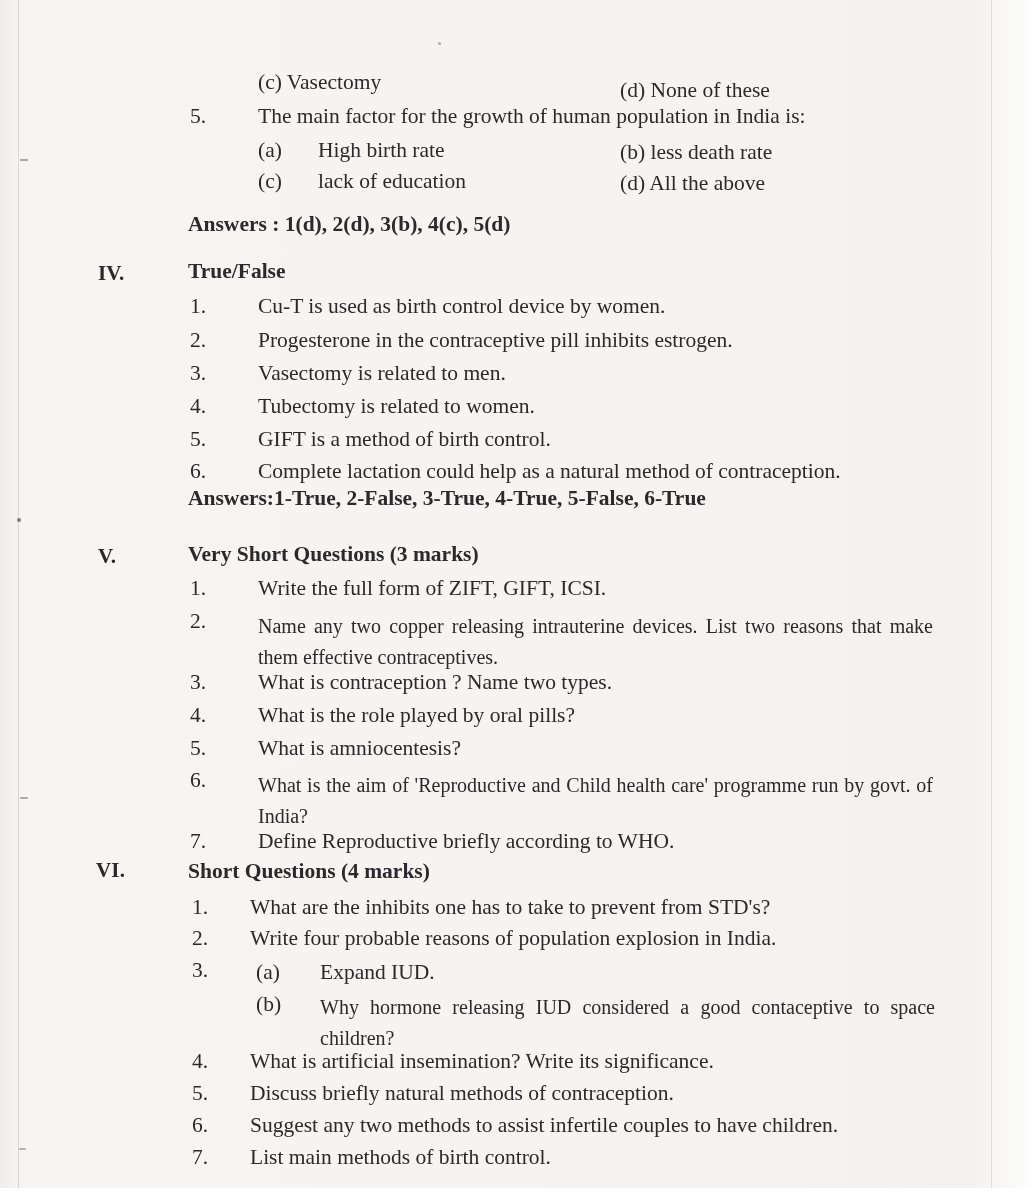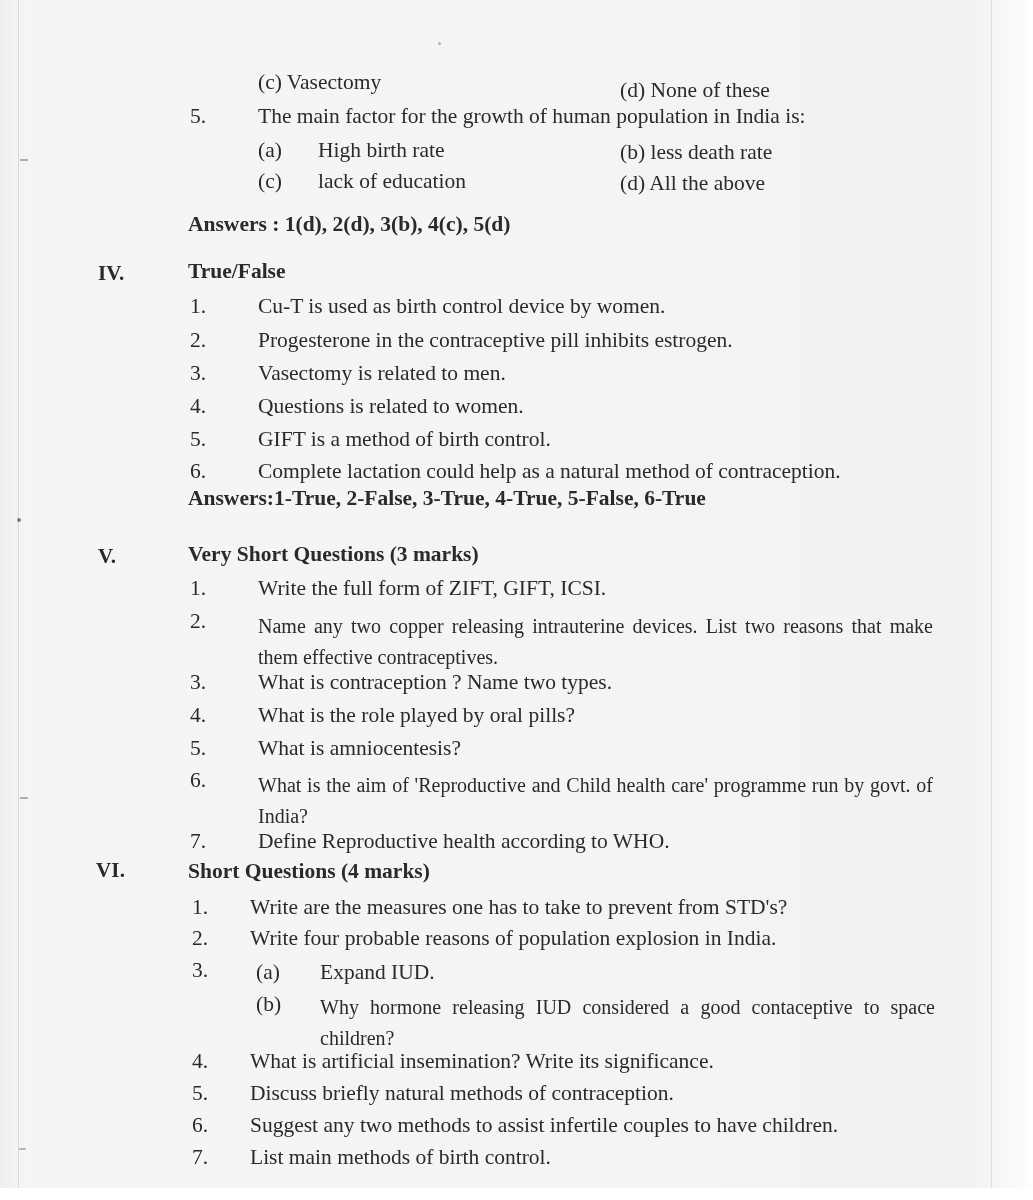--- a/index.html
+++ b/index.html
@@ -126,21 +126,21 @@
     <div class="num" style="left:190px; top:296px;">1.</div>
     <div class="line" style="left:258px; top:296px;">Cu-T is used as birth control device by women.</div>
 
     <div class="num" style="left:190px; top:330px;">2.</div>
     <div class="line" style="left:258px; top:330px;">Progesterone in the contraceptive pill inhibits estrogen.</div>
 
     <div class="num" style="left:190px; top:363px;">3.</div>
     <div class="line" style="left:258px; top:363px;">Vasectomy is related to men.</div>
 
     <div class="num" style="left:190px; top:396px;">4.</div>
-    <div class="line" style="left:258px; top:396px;">Questions is related to women.</div>
+    <div class="line" style="left:258px; top:396px;">Tubectomy is related to women.</div>
 
     <div class="num" style="left:190px; top:429px;">5.</div>
     <div class="line" style="left:258px; top:429px;">GIFT is a method of birth control.</div>
 
     <div class="num" style="left:190px; top:461px;">6.</div>
     <div class="line" style="left:258px; top:461px;">Complete lactation could help as a natural method of contraception.</div>
 
     <div class="line bold" style="left:188px; top:488px;">Answers:1-True, 2-False, 3-True, 4-True, 5-False, 6-True</div>
 
     <div class="roman" style="left:98px; top:544px;">V.</div>
@@ -158,27 +158,27 @@
     <div class="num" style="left:190px; top:705px;">4.</div>
     <div class="line" style="left:258px; top:705px;">What is the role played by oral pills?</div>
 
     <div class="num" style="left:190px; top:738px;">5.</div>
     <div class="line" style="left:258px; top:738px;">What is amniocentesis?</div>
 
     <div class="num" style="left:190px; top:770px;">6.</div>
     <div class="wrap" style="left:258px; top:770px; width:675px;">What is the aim of 'Reproductive and Child health care' programme run by govt. of India?</div>
 
     <div class="num" style="left:190px; top:831px;">7.</div>
-    <div class="line" style="left:258px; top:831px;">Define Reproductive health according to WHO.</div>
+    <div class="line" style="left:258px; top:831px;">Define Reproductive briefly according to WHO.</div>
 
     <div class="roman" style="left:96px; top:858px;">VI.</div>
     <div class="line bold" style="left:188px; top:861px;">Short Questions (4 marks)</div>
 
     <div class="num" style="left:192px; top:897px;">1.</div>
-    <div class="line" style="left:250px; top:897px;">Write are the measures one has to take to prevent from  STD's?</div>
+    <div class="line" style="left:250px; top:897px;">What are the inhibits one has to take to prevent from  STD's?</div>
 
     <div class="num" style="left:192px; top:928px;">2.</div>
     <div class="line" style="left:250px; top:928px;text-align:center;">Write four probable reasons of population explosion in India.</div>
 
     <div class="num" style="left:192px; top:960px;">3.</div>
     <div class="sub" style="left:256px; top:960px;">(a)</div>
     <div class="sub" style="left:320px; top:960px;text-align:right;">Expand IUD.</div>
 
     <div class="sub" style="left:256px; top:992px;">(b)</div>
     <div class="wrap" style="left:320px; top:992px; width:615px;">Why hormone releasing IUD considered a good contaceptive to space children?</div>

